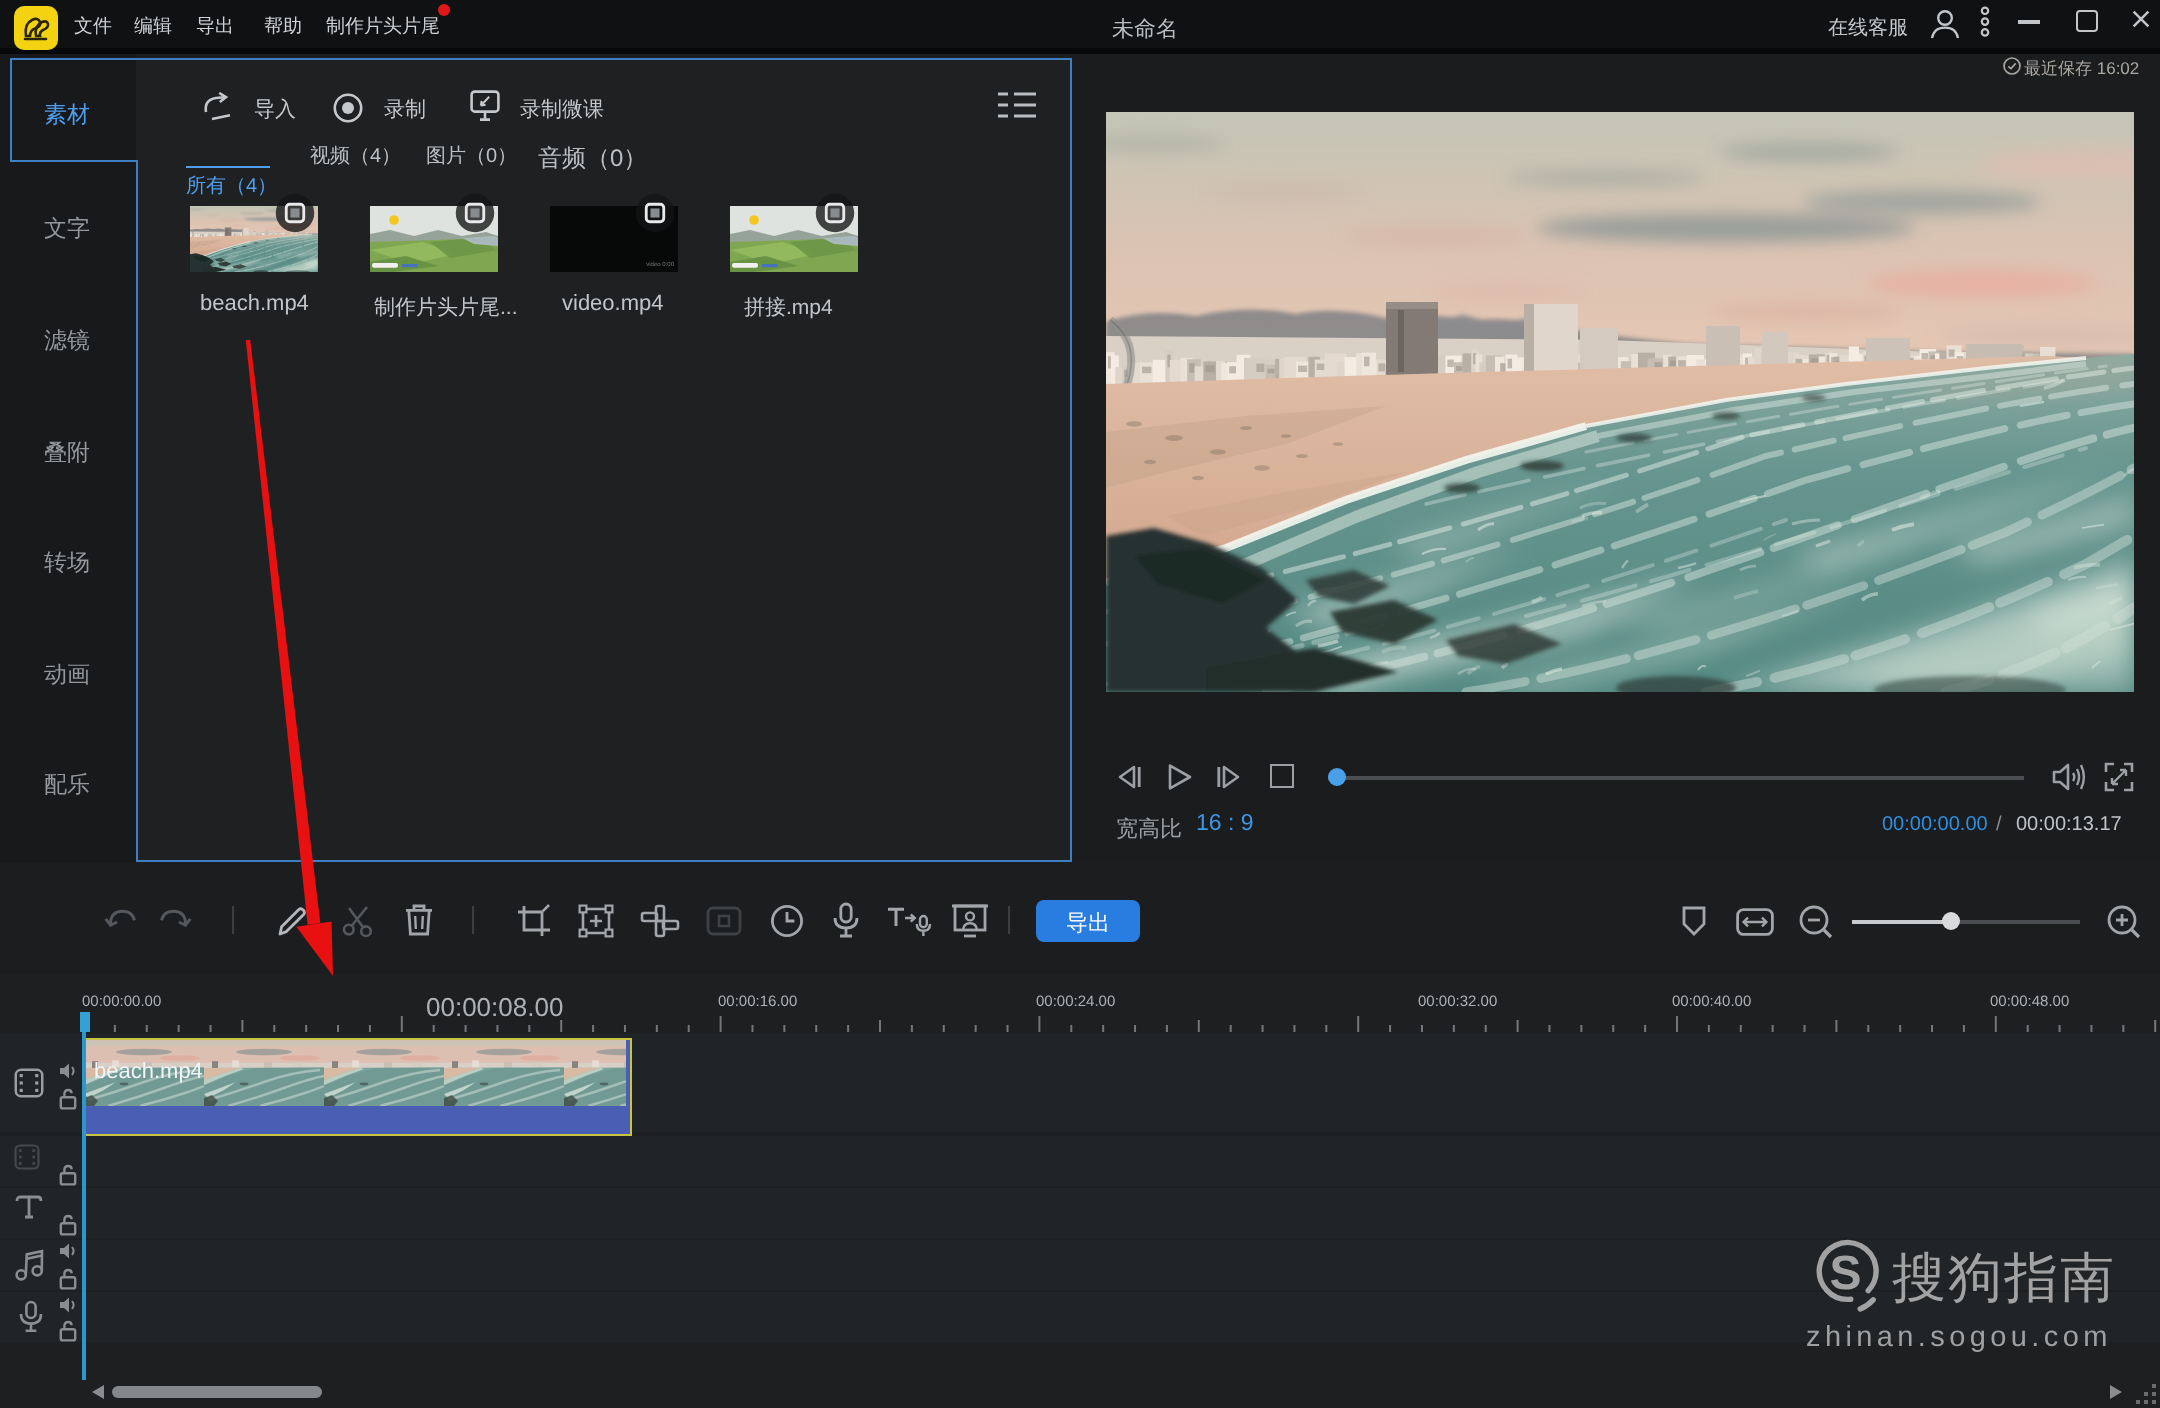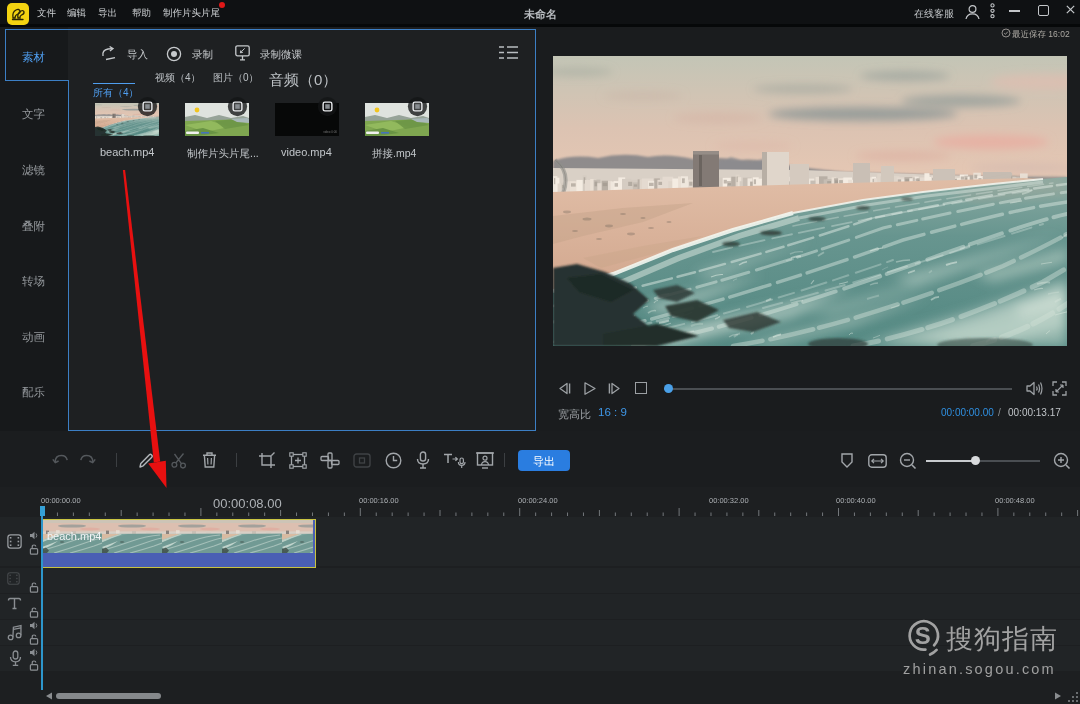--- a/index.html
+++ b/index.html
@@ -426,21 +426,21 @@
       <path d="M5.5,16.5 L16,16.5"></path>
     </g>
   </svg>
 </div>
 <div class="txt" style="left:37px;top:7px;font-size:9.5px;color:#cfd2d5;">文件</div>
 <div class="txt" style="left:67px;top:7px;font-size:9.5px;color:#cfd2d5;">编辑</div>
 <div class="txt" style="left:98px;top:7px;font-size:9.5px;color:#cfd2d5;">导出</div>
 <div class="txt" style="left:132px;top:7px;font-size:9.5px;color:#cfd2d5;">帮助</div>
 <div class="txt" style="left:163px;top:7px;font-size:9.5px;color:#cfd2d5;">制作片头片尾</div>
 <div class="abs" style="left:219px;top:2px;width:6px;height:6px;border-radius:50%;background:#e01818;"></div>
-<div class="txt" style="left:524px;top:7px;font-size:11px;color:#b9bdc1;font-weight:bold;">未命名</div>
+<div class="txt" style="left:556px;top:7px;font-size:11px;color:#b9bdc1;">未命名</div>
 <div class="txt" style="left:914px;top:7px;font-size:10px;color:#c3c6c9;">在线客服</div>
 <svg class="abs" style="left:964px;top:3px;" width="17" height="18" viewBox="0 0 17 18">
   <circle cx="8.5" cy="6" r="3.4" fill="none" stroke="#c3c6c9" stroke-width="1.2"></circle>
   <path d="M2,16 Q3,10.8 8.5,10.8 Q14,10.8 15,16" fill="none" stroke="#c3c6c9" stroke-width="1.2"></path>
 </svg>
 <svg class="abs" style="left:989px;top:3px;" width="7" height="16" viewBox="0 0 7 16">
   <circle cx="3.5" cy="2.4" r="1.6" fill="none" stroke="#c3c6c9" stroke-width="1.1"></circle>
   <circle cx="3.5" cy="7.8" r="1.6" fill="none" stroke="#c3c6c9" stroke-width="1.1"></circle>
   <circle cx="3.5" cy="13.2" r="1.6" fill="none" stroke="#c3c6c9" stroke-width="1.1"></circle>
 </svg>
@@ -490,21 +490,21 @@
     <path d="M0,2 L5,2 M8,2 L19,2"></path>
     <path d="M0,7.5 L5,7.5 M8,7.5 L19,7.5"></path>
     <path d="M0,13 L5,13 M8,13 L19,13"></path>
   </g>
 </svg>
 
 <div class="txt" style="left:93px;top:86px;font-size:10px;color:#4f9ef0;">所有（4）</div>
 <div class="abs" style="left:93px;top:83px;width:42px;height:1px;background:#4f9ef0;"></div>
 <div class="txt" style="left:155px;top:71px;font-size:10px;color:#bcc0c4;">视频（4）</div>
 <div class="txt" style="left:213px;top:71px;font-size:10px;color:#bcc0c4;">图片（0）</div>
-<div class="txt" style="left:269px;top:71px;font-size:15px;color:#bcc0c4;">音频（0）</div>
+<div class="txt" style="left:269px;top:71px;font-size:12px;color:#bcc0c4;">音频（0）</div>
 
 <div class="abs" style="left:95px;top:103px;width:64px;height:33px;">
   <svg width="64" height="33">
         <use href="#beach"></use>
       </svg>
 </div>
 <svg class="abs" style="left:137px;top:96px;" width="21" height="21">
       <use href="#badge"></use>
     </svg>
 <div class="txt" style="left:100px;top:146px;font-size:11px;color:#c2c6ca;">beach.mp4</div>

